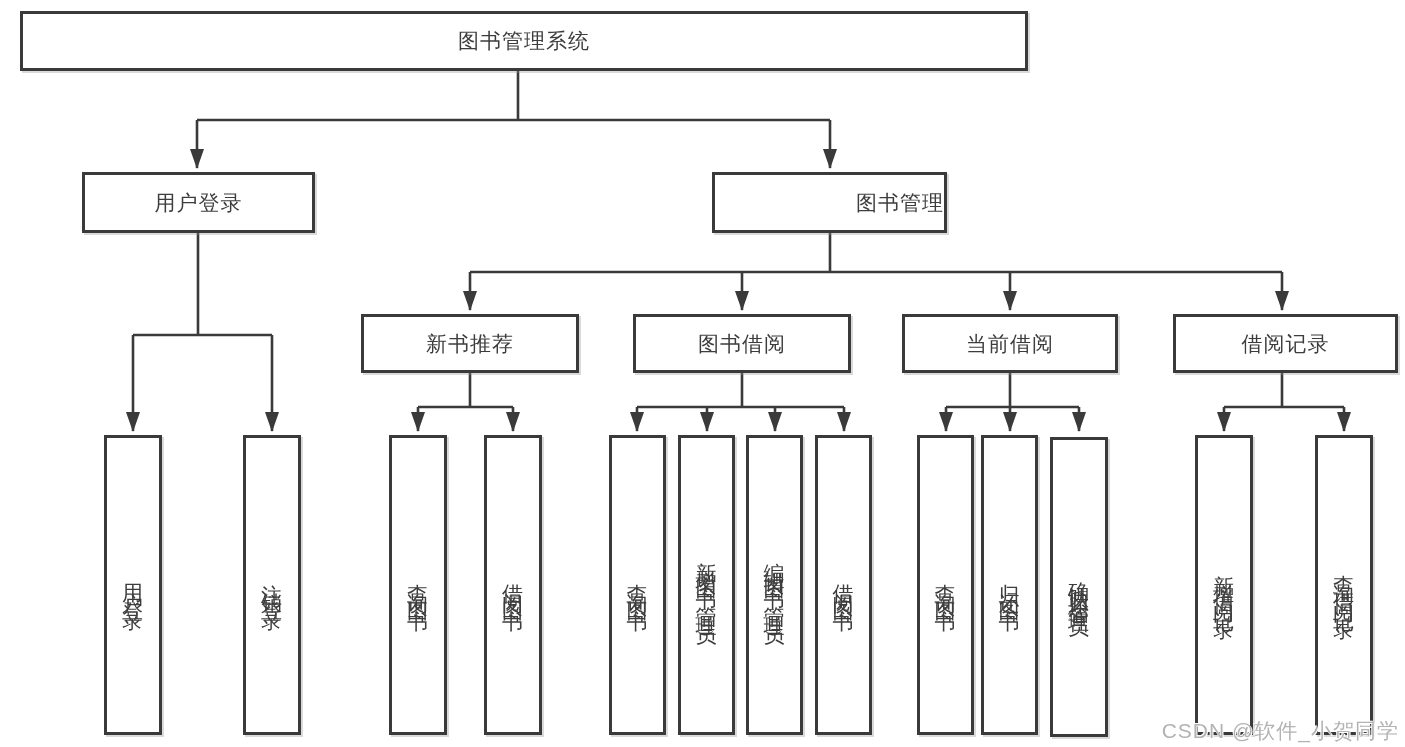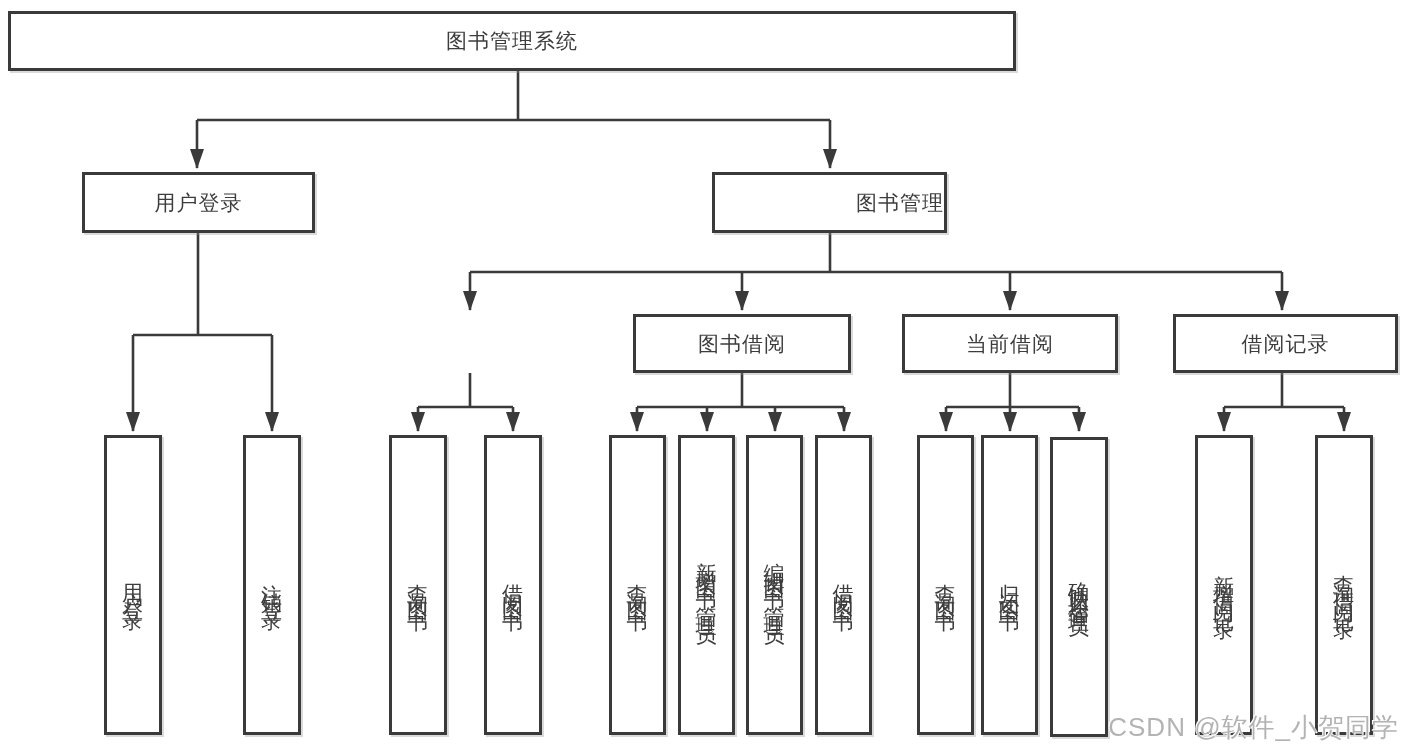--- a/index.html
+++ b/index.html
@@ -45,21 +45,21 @@
     writing-mode: vertical-rl;
     text-orientation: mixed;
     letter-spacing: 9px;
     line-height: 1;
     white-space: nowrap;
   }
   .watermark {
     position: absolute;
     right: 6px;
     bottom: 2px;
-    font-size: 26px;
+    font-size: 21px;
     color: #b3b3b3;
     letter-spacing: 1px;
     text-shadow: 1px 1px 0 #ffffff, -1px -1px 0 #ffffff;
     white-space: nowrap;
     z-index: 5;
   }
 </style>
 </head>
 <body>
 
@@ -101,31 +101,34 @@
       <path d="M946,407 L946,431" marker-end="url(#arrow)"></path>
       <path d="M1010,407 L1010,431" marker-end="url(#arrow)"></path>
       <path d="M1079,407 L1079,431" marker-end="url(#arrow)"></path>
 
       <path d="M1282,373 L1282,407 M1224,407 L1344,407"></path>
       <path d="M1224,407 L1224,431" marker-end="url(#arrow)"></path>
       <path d="M1344,407 L1344,431" marker-end="url(#arrow)"></path>
     </g>
   </svg>
 
-  <div class="node node--h" style="left:8px; top:11px; width:1008px; height:60px;">
+  <div class="node node--h" style="left:20px; top:11px; width:1008px; height:60px;">
     <span>图书管理系统</span>
   </div>
 
   <div class="node node--h" style="left:82px; top:172px; width:233px; height:61px;">
     <span>用户登录</span>
   </div>
   <div class="node node--h" style="left:712px; top:172px; width:235px; height:61px;justify-content:flex-end;">
     <span>图书管理</span>
   </div>
 
+  <div class="node node--h" style="left:361px; top:314px; width:218px; height:59px;">
+    <span>新书推荐</span>
+  </div>
   <div class="node node--h" style="left:633px; top:314px; width:218px; height:59px;">
     <span>图书借阅</span>
   </div>
   <div class="node node--h" style="left:902px; top:314px; width:216px; height:59px;">
     <span>当前借阅</span>
   </div>
   <div class="node node--h" style="left:1173px; top:314px; width:225px; height:59px;">
     <span>借阅记录</span>
   </div>
 

